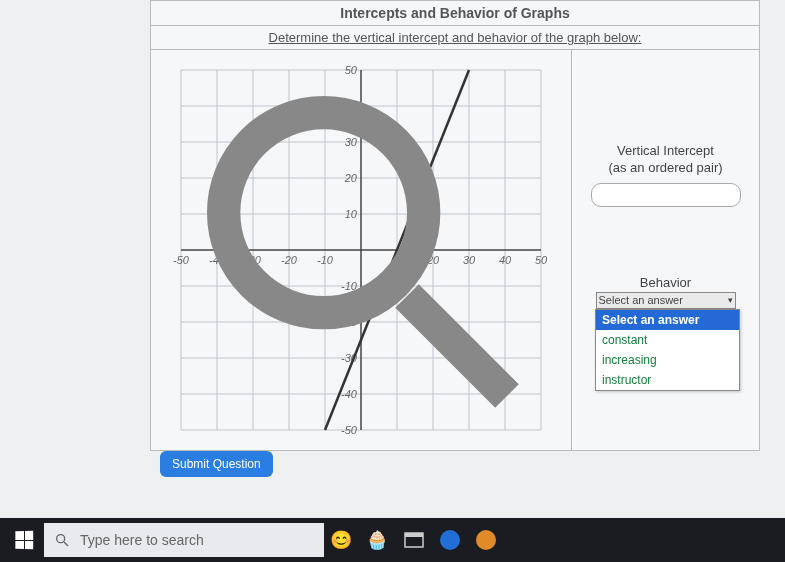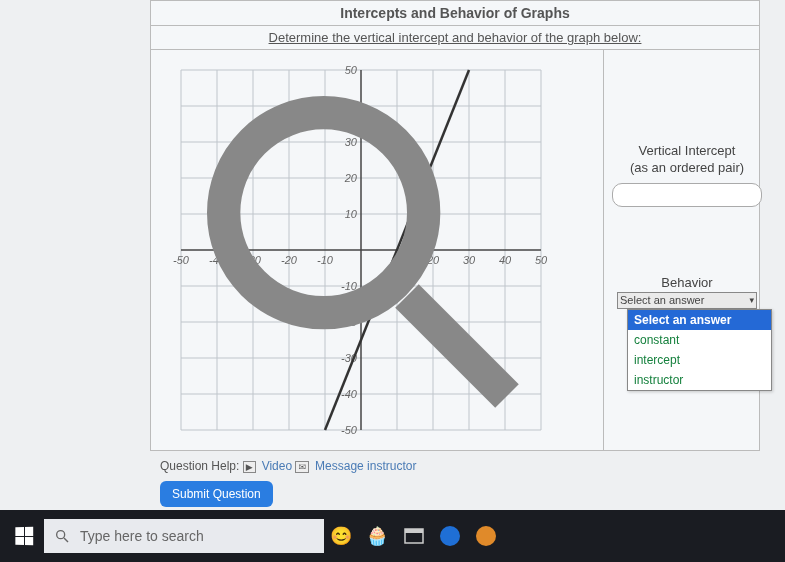--- a/index.html
+++ b/index.html
@@ -33,21 +33,20 @@
     .panel-subtitle {
       text-align: center;
       font-size: 13px;
       color: #555;
       padding: 4px;
       border-bottom: 1px solid #bbb;
       text-decoration: underline;
     }
     .panel-body {
       display: flex;
-      gap: 32px;
     }
     .graph-cell {
       flex: 0 0 420px;
       padding: 0;
     }
     .graph {
       width: 420px;
       height: 400px;
       position: relative;
       background: #f5f7f9;
@@ -167,21 +166,21 @@
       right: 4px;
       bottom: 4px;
       width: 16px;
       height: 16px;
     }
     .taskbar {
       position: absolute;
       bottom: 0;
       left: 0;
       right: 0;
-      height: 52px;
+      height: 44px;
       background: #1a1c22;
       display: flex;
       align-items: center;
       padding: 0 6px;
     }
     .start-btn {
       width: 36px;
       height: 36px;
       display: flex;
       align-items: center;
@@ -309,34 +308,29 @@
         </div>
         <div class="behavior-block">
           <div class="behavior-label">Behavior</div>
           <div class="behavior-select">
             <span>Select an answer</span>
             <span class="chev">▾</span>
           </div>
           <div class="dropdown">
             <div class="dropdown-item highlight">Select an answer</div>
             <div class="dropdown-item">constant</div>
-            <div class="dropdown-item">intercept</div>
+            <div class="dropdown-item">increasing</div>
             <div class="dropdown-item">instructor</div>
           </div>
           <div class="cursor-arrow">➤</div>
         </div>
       </div>
     </div>
   </div>
 
-  <div class="help-row">
-    <span class="lbl">Question Help:</span>
-    <span class="help-icon">▶</span><span class="help-link">Video</span>
-    <span class="help-icon">✉</span><span class="help-link">Message instructor</span>
-  </div>
 
   <button class="submit-btn">Submit Question</button>
 </div>
 
 <div class="taskbar">
   <div class="start-btn">
     <div class="win-logo">
       <span></span>
         <span></span>
         <span></span>

